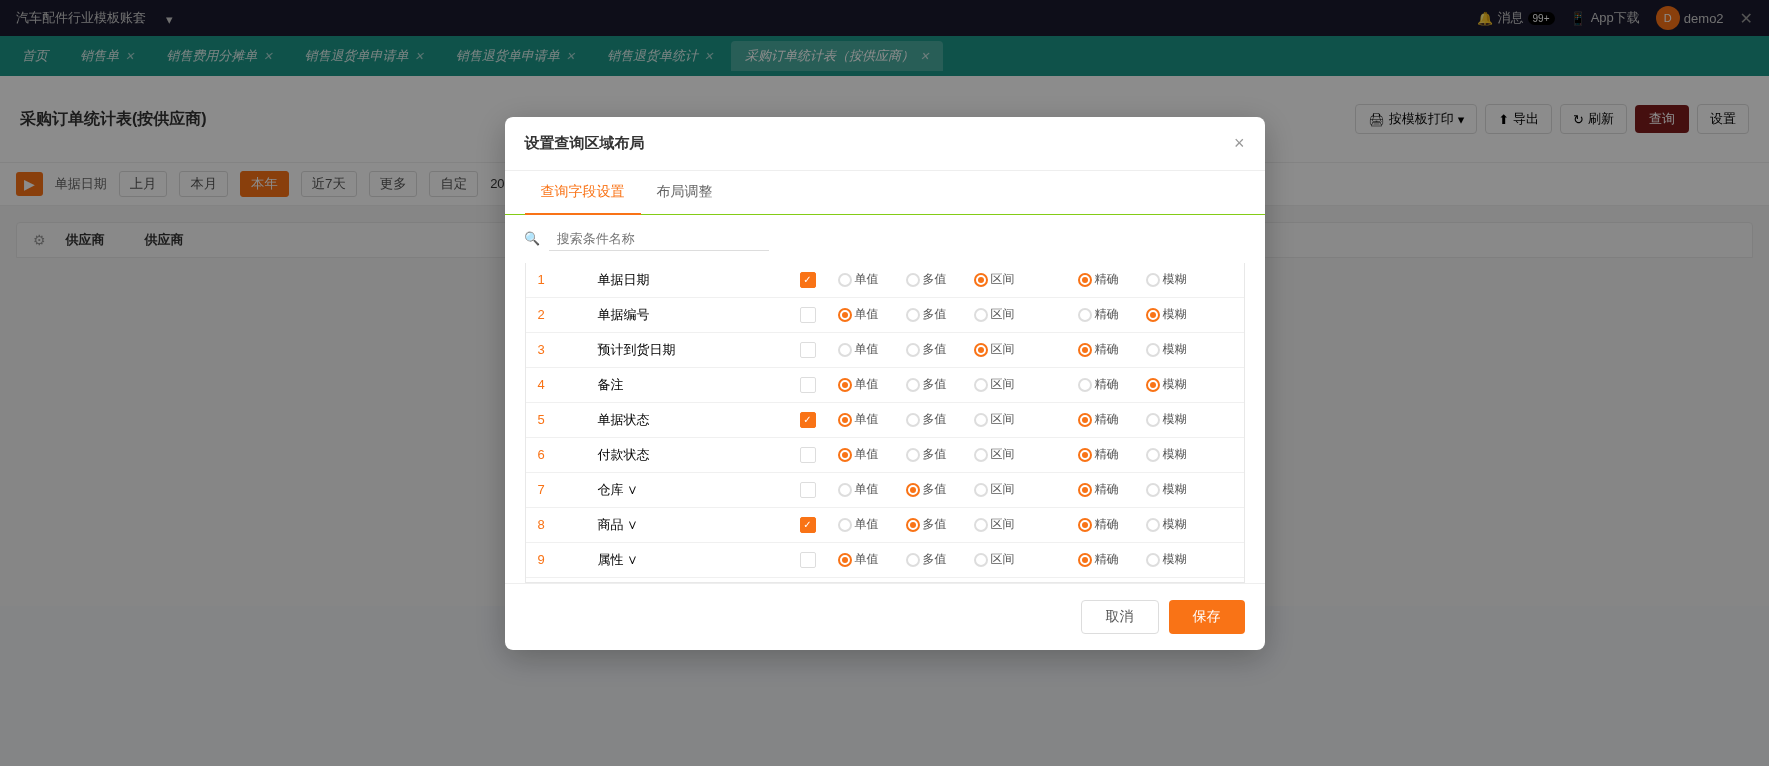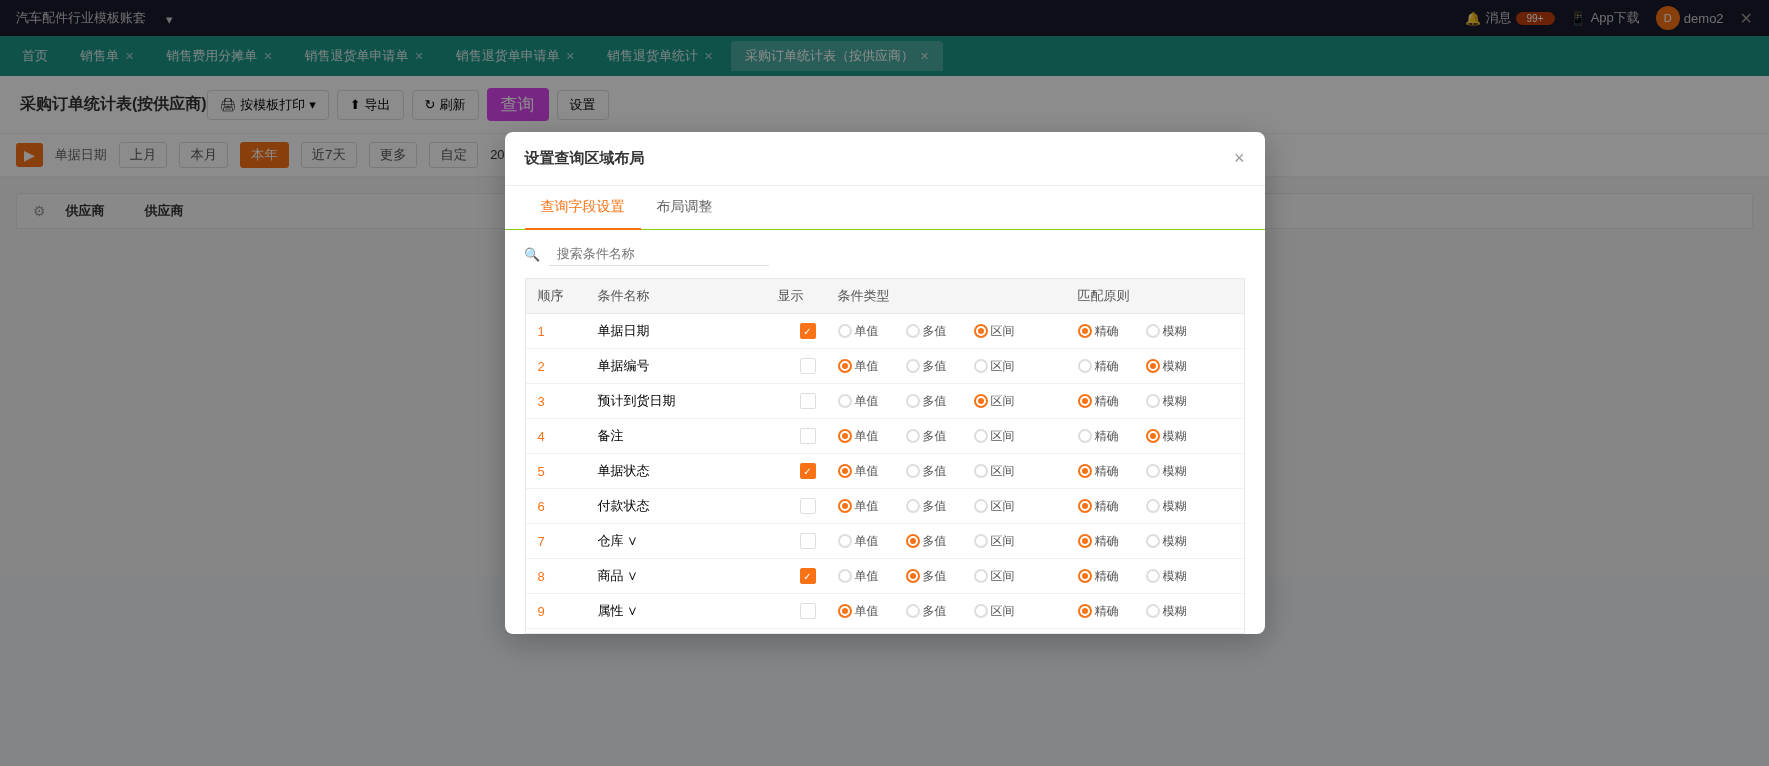--- a/index.html
+++ b/index.html
@@ -11,24 +11,24 @@
       height: 36px;
       display: flex;
       align-items: center;
       justify-content: space-between;
       padding: 0 16px;
       color: #ccc;
     }
     .top-bar-left { font-size: 13px; display: flex; align-items: flex-end; gap: 20px; }
     .top-bar-right { display: flex; align-items: center; gap: 16px; font-size: 13px; }
     .top-bar-right .badge {
-      background: #c2410c;
+      background: #000000;
       color: white;
       border-radius: 8px;
-      padding: 1px 11px;
+      padding: 1px 5px;
       font-size: 10px;
     }
     .close-x { color: #999; cursor: pointer; font-size: 16px; }
 
     
     .tab-bar {
       background: #1d9688;
       height: 40px;
       display: flex;
       align-items: center;
@@ -37,54 +37,56 @@
     }
     .tab-item {
       padding: 6px 14px;
       color: rgba(255,255,255,0.85);
       font-size: 13px;
       cursor: pointer;
       border-radius: 4px 4px 0 0;
       display: flex;
       align-items: center;
       gap: 6px;
+      font-style: italic;
     }
     .tab-item.active {
       background: rgba(255,255,255,0.2);
       color: white;
     }
     .tab-item .tab-close { font-size: 11px; opacity: 0.7; }
 
     
     .page-header {
       background: white;
-      padding: 12px 20px;
-      display: flex;
-      align-items: center;
+      padding: 28px 20px;
+      display: flex;
+      align-items: center;
+      justify-content: space-between;
       border-bottom: 1px solid #eee;
     }
     .page-title { font-size: 16px; font-weight: bold; color: #333; }
     .page-actions { display: flex; gap: 8px; align-items: center; }
     .btn-outline {
       border: 1px solid #ddd;
       background: white;
       padding: 5px 12px;
       border-radius: 4px;
       cursor: pointer;
       font-size: 13px;
       display: flex; align-items: center; gap: 4px;
     }
     .btn-primary {
-      background: #d946ef;
+      background: #7f1d1d;
       color: white;
       border: none;
       padding: 5px 14px;
       border-radius: 4px;
       cursor: pointer;
-      font-size: 17px;
+      font-size: 13px;
     }
 
     
     .filter-bar {
       background: white;
       padding: 8px 16px;
       display: flex;
       align-items: center;
       gap: 12px;
       border-bottom: 1px solid #eee;
@@ -438,27 +440,20 @@
       </div>
     </div>
 
     <div class="dialog-search">
       <span class="search-icon">🔍</span>
       <input type="text" class="search-input" placeholder="搜索条件名称" style="">
     </div>
 
     <div class="dialog-table">
 
-      <div class="dt-header">
-        <div>顺序</div>
-        <div>条件名称</div>
-        <div>显示</div>
-        <div>条件类型</div>
-        <div>匹配原则</div>
-      </div>
 
       <div class="dt-body scrollbar-thin" id="table-body">
       <div class="dt-row">
             <div class="dt-cell">
               <span class="order-num">1</span>
             </div>
             <div class="dt-cell">单据日期</div>
             <div class="dt-cell center">
               <div class="checkbox-cell checked">✓</div>
             </div>
@@ -784,14 +779,18 @@
                   <div class="radio-circle"></div>
                   <span class="radio-label">模糊</span>
                 </div>
               </div>
             </div>
           </div>
           <div class="dt-row"></div>
         </div>
     </div>
 
+    <div class="dialog-footer">
+      <button class="btn-cancel">取消</button>
+      <button class="btn-save">保存</button>
+    </div>
   </div>
 </div>
 
 </body></html>

